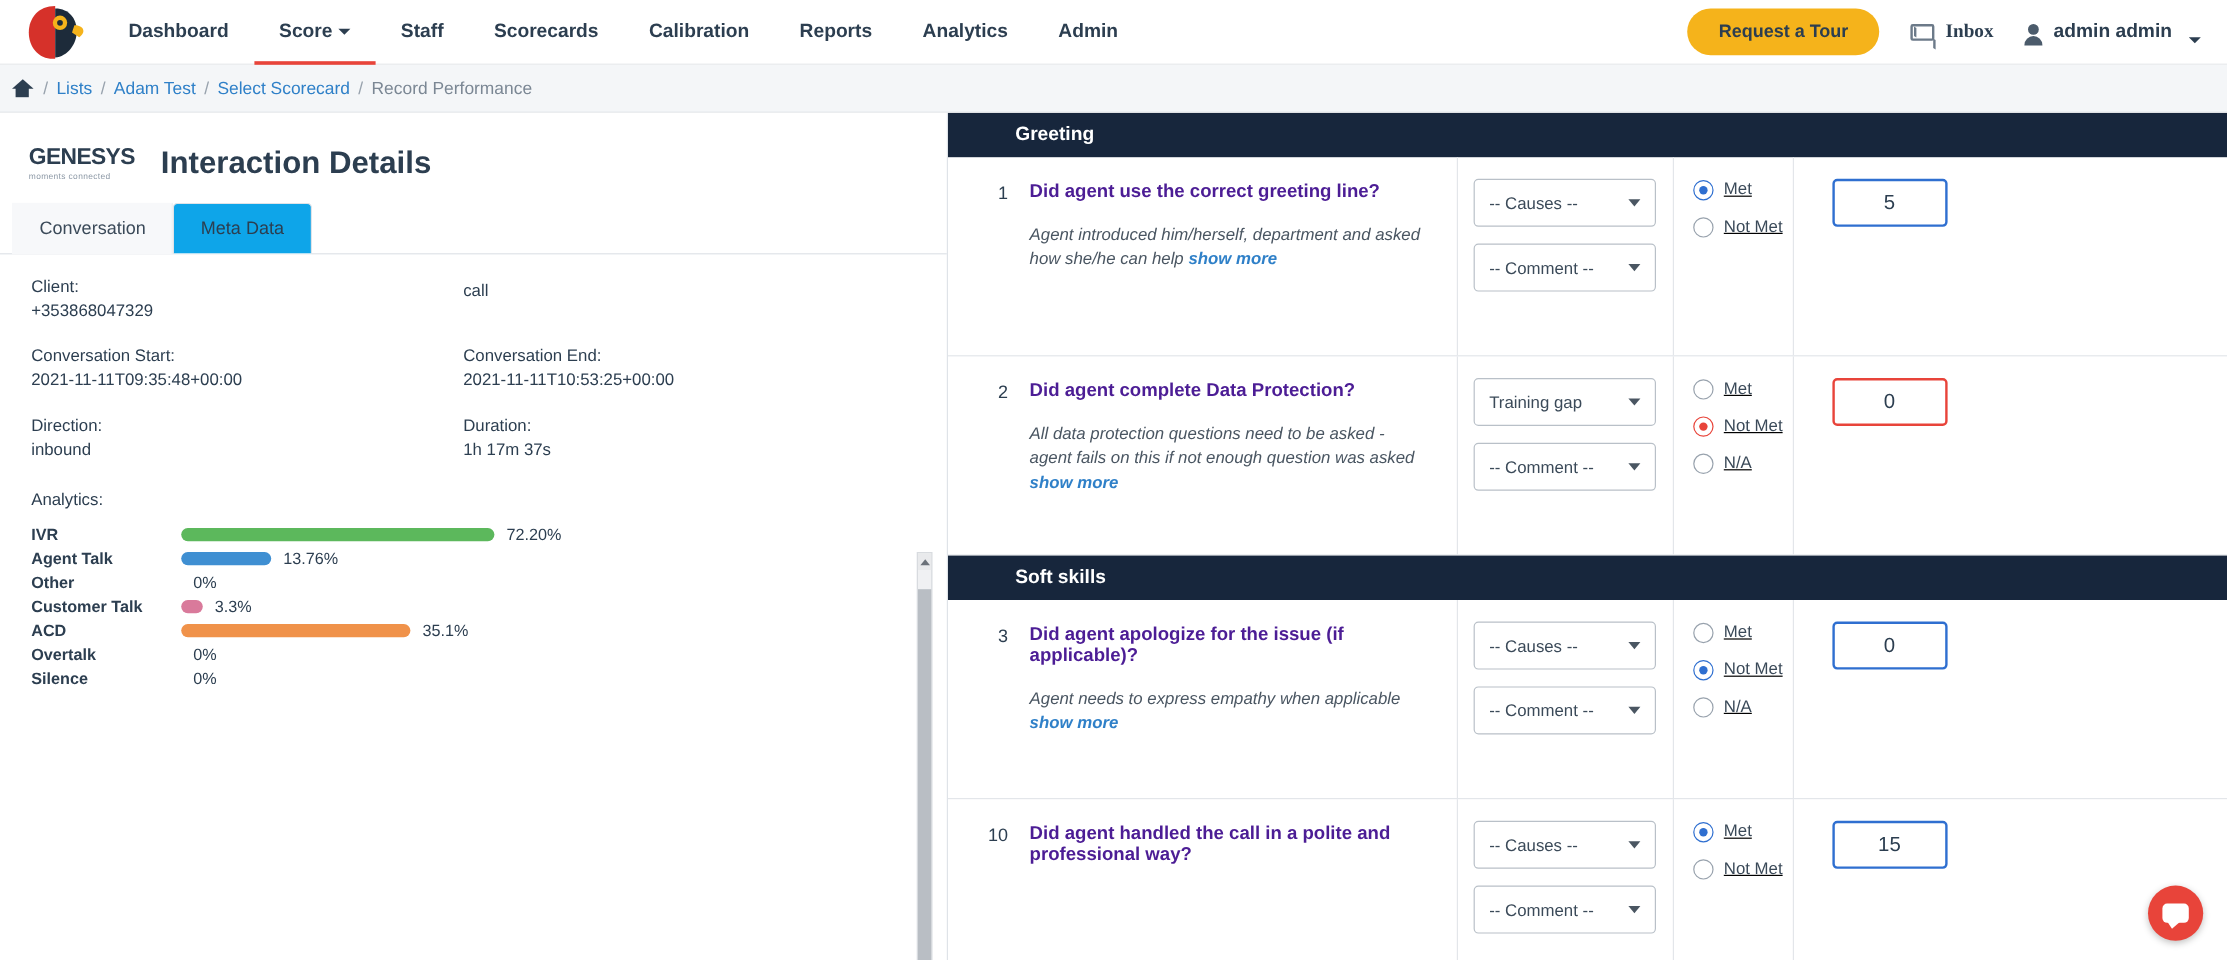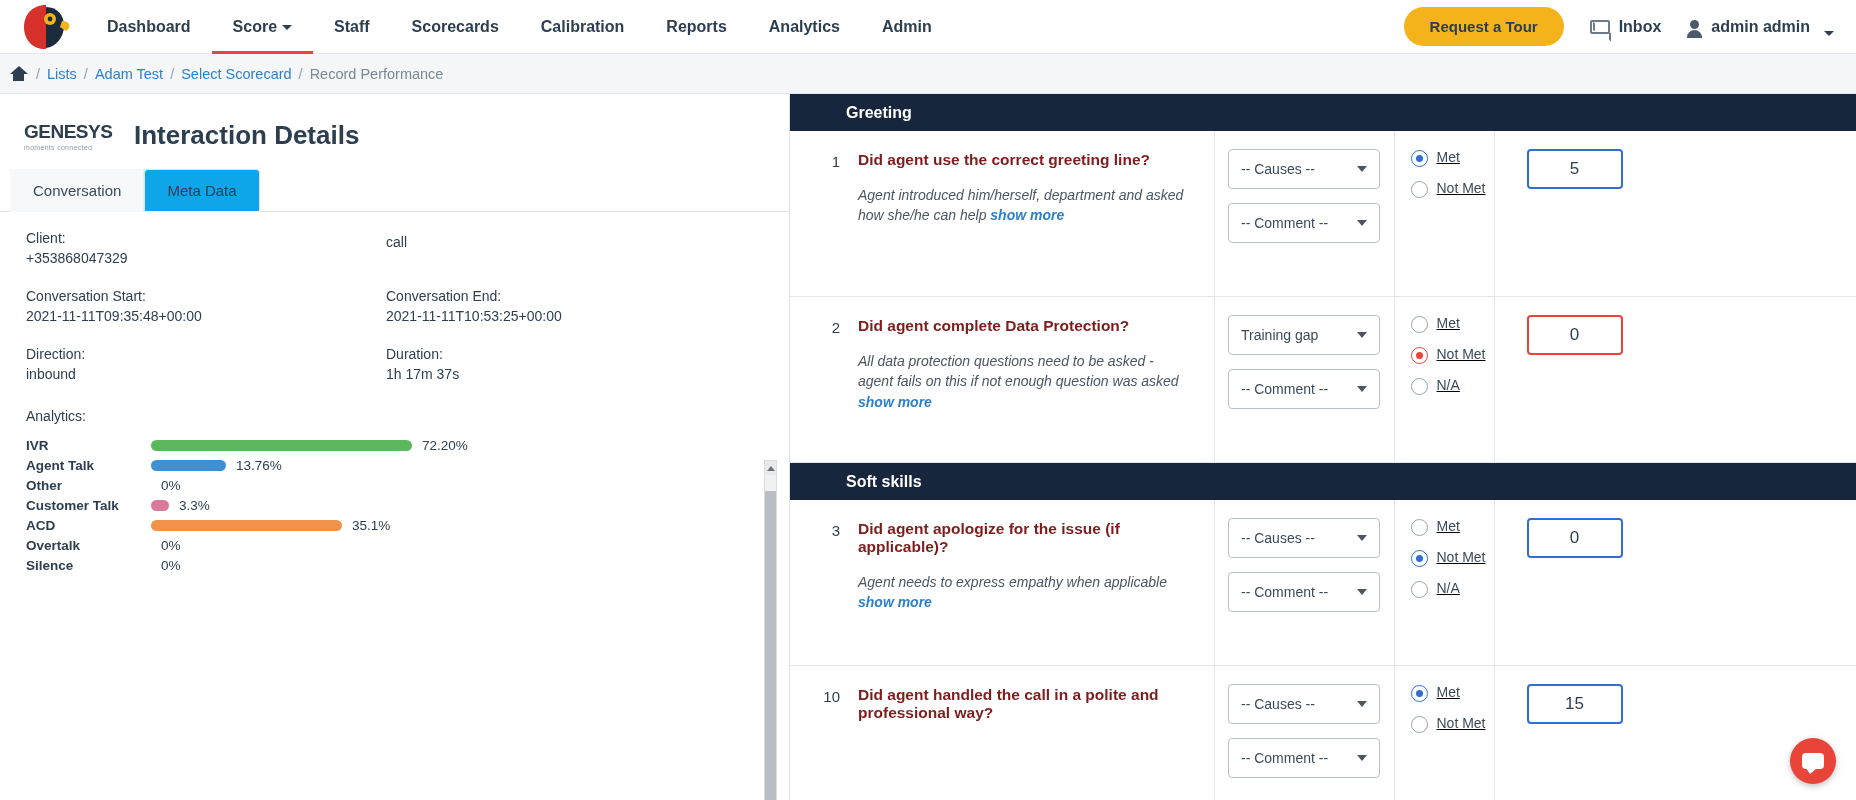--- a/index.html
+++ b/index.html
@@ -32,21 +32,21 @@
   .caret-down {
     display: inline-block; width: 0; height: 0;
     border-left: 5px solid transparent; border-right: 5px solid transparent;
     border-top: 5px solid #2c3e50; margin-left: 5px; vertical-align: middle;
   }
   .nav-right { margin-left: auto; display: flex; align-items: center; gap: 26px; }
   .tour-btn {
     background: #f5b31b; color: #2c3e50; font-weight: bold; font-size: 15px;
     border: none; border-radius: 22px; padding: 11px 26px; cursor: pointer;
   }
-  .inbox { display: flex; align-items: center; gap: 9px; font-size: 16px; color: #2c3e50; font-weight: bold; cursor: pointer; }
+  .inbox { display: flex; align-items: center; gap: 9px; font-size: 16px; color: #2c3e50; font-weight: bold; cursor: pointer; font-family: Liberation Serif, serif; }
   .user { display: flex; align-items: flex-end; gap: 9px; font-size: 16px; color: #2c3e50; font-weight: bold; cursor: pointer; }
   .envelope { width: 20px; height: 14px; border: 2px solid #6c7a89; border-radius: 2px; position: relative; }
   .envelope:after {
     content: ""; position: absolute; left: 1px; top: 0px; width: 14px; height: 8px;
     border-left: 2px solid #6c7a89; border-right: 2px solid #6c7a89;
     transform: skewY(32deg); transform-origin: left top;
   }
   .person { width: 15px; height: 16px; position: relative; }
   .person:before { content:""; position:absolute; left:3px; top:0; width:9px; height:9px; border-radius:50%; background:#4b5b6b; }
   .person:after { content:""; position:absolute; left:0px; top:10px; width:15px; height:8px; border-radius: 8px 8px 0 0; background:#4b5b6b; }
@@ -115,21 +115,21 @@
   }
 
   
   .section-head {
     background: #17263c; color:#fff; font-size: 16px; font-weight: bold;
     padding: 10px 56px; height: 37px; display:flex; align-items:center;
   }
   .qrow { display: flex; border-bottom: 1px solid #e3e6ea; min-height: 166px; }
   .qnum { width: 60px; flex: 0 0 60px; text-align: right; padding: 22px 10px 0 0; font-size: 15px; color:#2c3e50; }
   .qtext { flex: 1; padding: 20px 26px 18px 8px; }
-  .qtitle { font-size: 15.5px; color: #7f1d1d; font-weight: bold; margin-bottom: 16px; }
+  .qtitle { font-size: 15.5px; color: #4c1d95; font-weight: bold; margin-bottom: 16px; }
   .qdesc { font-size: 14px; color:#4a5662; font-style: italic; line-height: 1.45; max-width: 500px; }
   .qdesc a { color:#2f80c8; font-style: italic; text-decoration: none; font-weight: bold; cursor: pointer;}
   .qselects { width: 180px; flex: 0 0 180px; padding: 18px 0 0 0; border-left: 1px solid #e3e6ea; display:flex; flex-direction:column; align-items:center; gap: 14px;}
   .sel {
     width: 152px; height: 40px; border: 1px solid #b9c0c8; border-radius: 4px; background:#fff;
     display:flex; align-items:center; justify-content:space-between; padding: 0 12px;
     font-size: 14px; color:#3b4a59; cursor: pointer;
   }
   .sel .chev { width:0;height:0;border-left:5px solid transparent;border-right:5px solid transparent;border-top:6px solid #4a5662; }
   .qradios { width: 100px; flex: 0 0 100px; padding: 18px 0 0 16px; border-left: 1px solid #e3e6ea; text-decoration: underline; }

